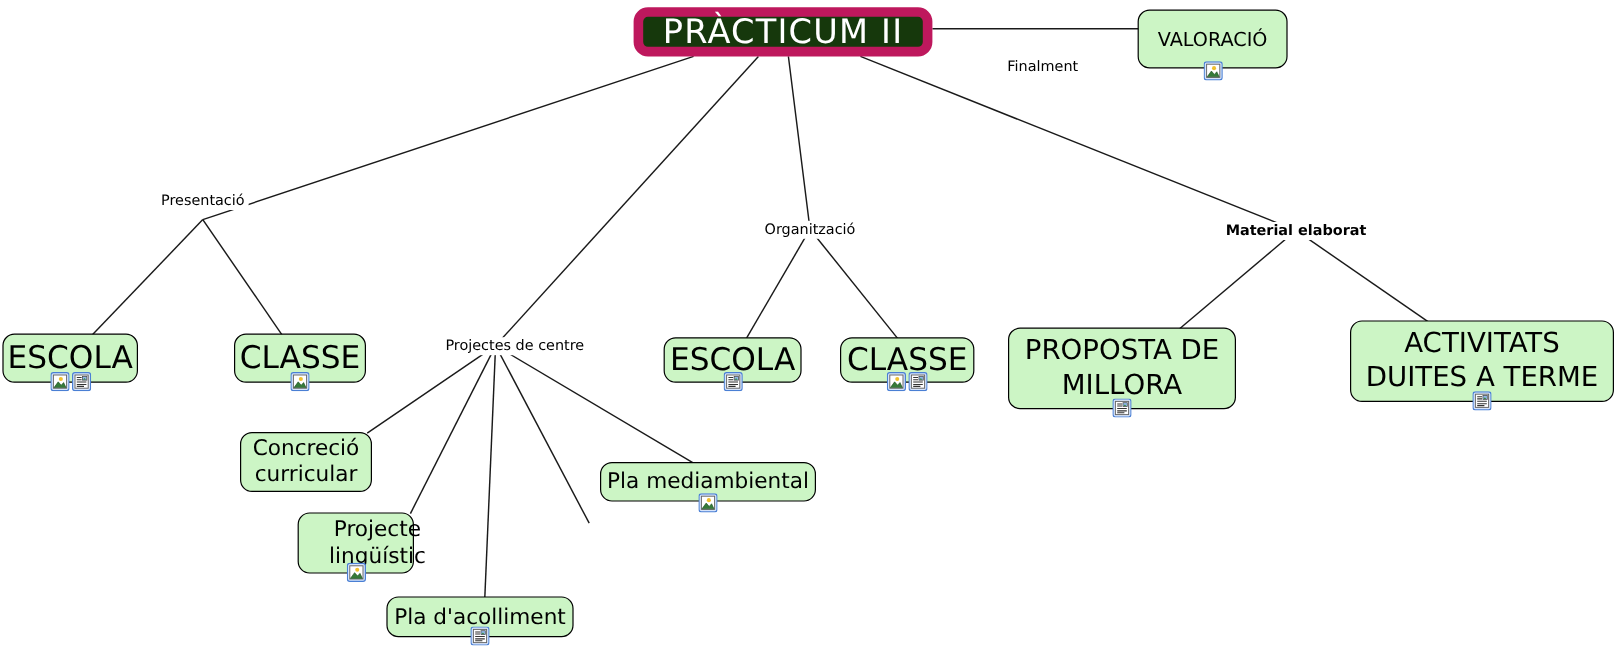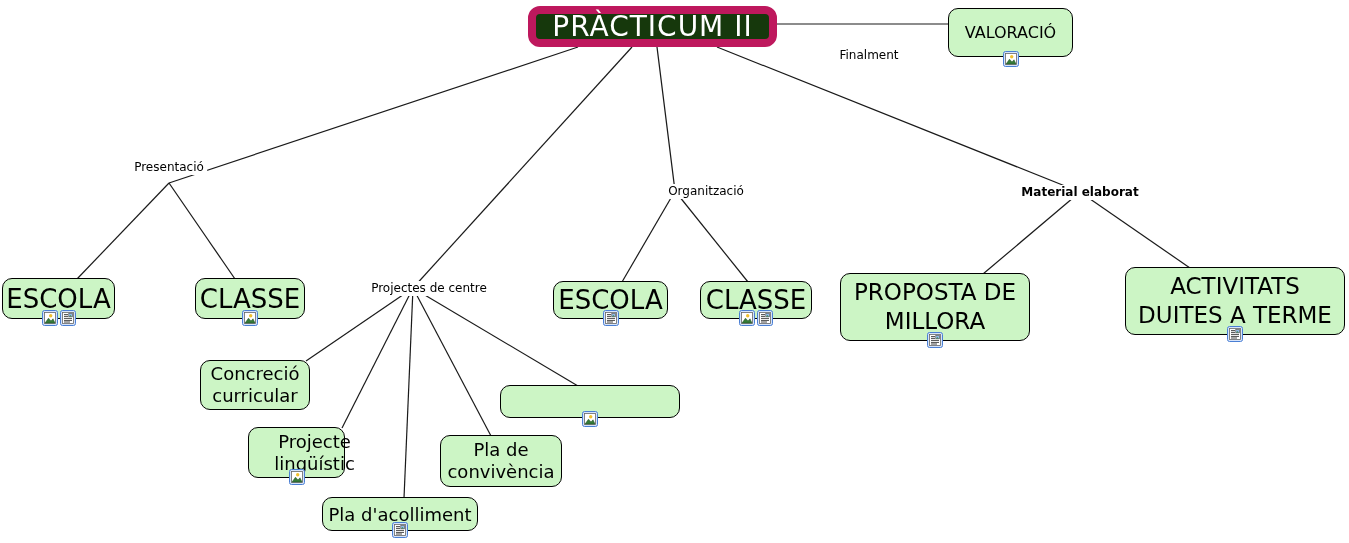--- a/index.html
+++ b/index.html
@@ -11,21 +11,21 @@
   svg.edges line { stroke:#1a1a1a; stroke-width:1.2; }
 
   
   .lbl {
     position:absolute; transform:translateX(-50%);
     background:#ffffff; padding:0 3px; font-size:12px; line-height:15px;
     white-space:nowrap; z-index:2;
   }
   #l-presentacio  { left:169px;  top:160px; }
   #l-projectes    { left:413px;  top:281px;margin-left:16px; }
-  #l-organitzacio { left:706px;  top:184px; }
+  #l-organitzacio { left:675px;  top:184px; }
   #l-material     { left:1080px; top:185px;font-weight:bold; }
   #l-finalment    { left:869px;  top:16px;margin-top:32px;  }
 
   
   .node {
     position:absolute; box-sizing:border-box; z-index:3;
     background:#ccf5c5; border:1.5px solid #000; border-radius:10px;
     display:flex; align-items:center; justify-content:center;
     text-align:center; white-space:pre-line;
   }
@@ -152,26 +152,23 @@
 
   <div class="node" id="n-acolliment">
     <span class="txt">Pla d'acolliment</span>
     <span class="icons">
       <svg class="res-icon">
           <use href="#ic-document"></use>
         </svg>
     </span>
   </div>
 
-  <div class="node" id="n-convivencia">
-    <span class="txt">Pla de
-convivència</span>
-  </div>
 
   <div class="node" id="n-mediambiental">
+    <span class="txt">Pla mediambiental</span>
     <span class="icons">
       <svg class="res-icon">
           <use href="#ic-image"></use>
         </svg>
     </span>
   </div>
 
   <div class="node" id="n-escola2">
     <span class="txt">ESCOLA</span>
     <span class="icons">

